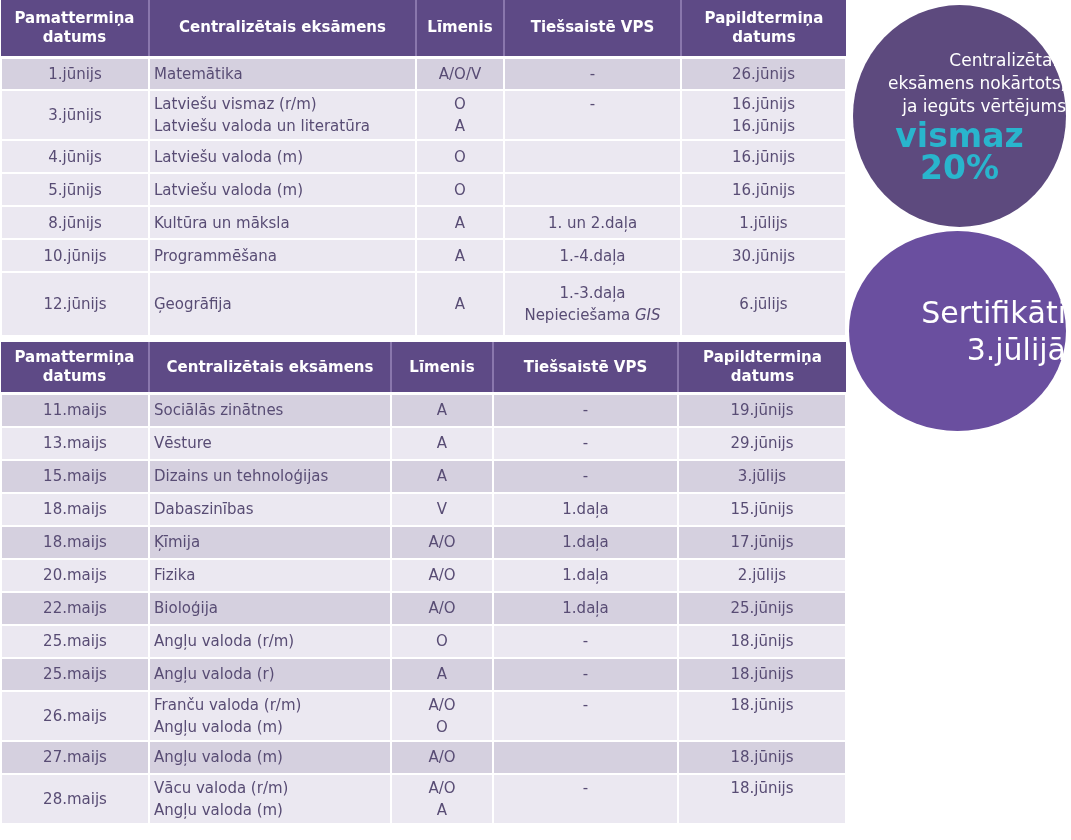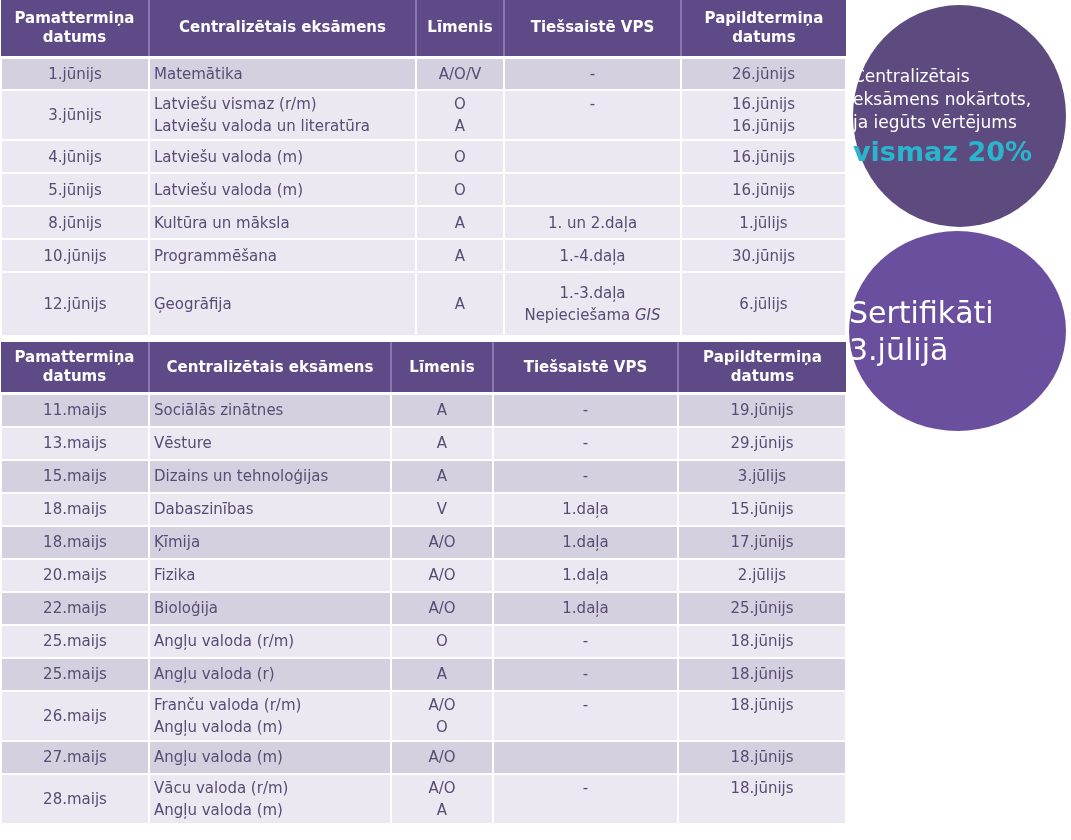--- a/index.html
+++ b/index.html
@@ -61,34 +61,34 @@
   .t0 tbody tr:nth-child(7) td { padding-top: 9px; padding-bottom: 9px; }
   .cell-line { line-height: 22px; }
   .cell-line:empty::before { content: "\00a0"; }
   .cell-line i { font-style: italic; }
   
   .circle {
     position: absolute;
     border-radius: 50%;
     display: flex;
     flex-direction: column;
-    align-items: flex-start;
+    align-items: flex-end;
     justify-content: center;
     text-align: center;
     color: #ffffff;
   }
   .circle1 {
     left: 853px; top: 5px;
     width: 213px; height: 222px;
     background: #5d4a7e;
   }
   .circle1 .line { font-size: 17px; line-height: 23px; }
   .circle1 .highlight {
     margin-top: 2px;
-    font-size: 27px;
+    font-size: 33px;
     line-height: 32px;
     font-weight: bold;
     color: #29b5cd;
   }
   .circle2 {
     left: 849px; top: 231px;
     width: 217px; height: 200px;
     background: #6a4f9f;
   }
   .circle2 .line { font-size: 30px; line-height: 37px; }

